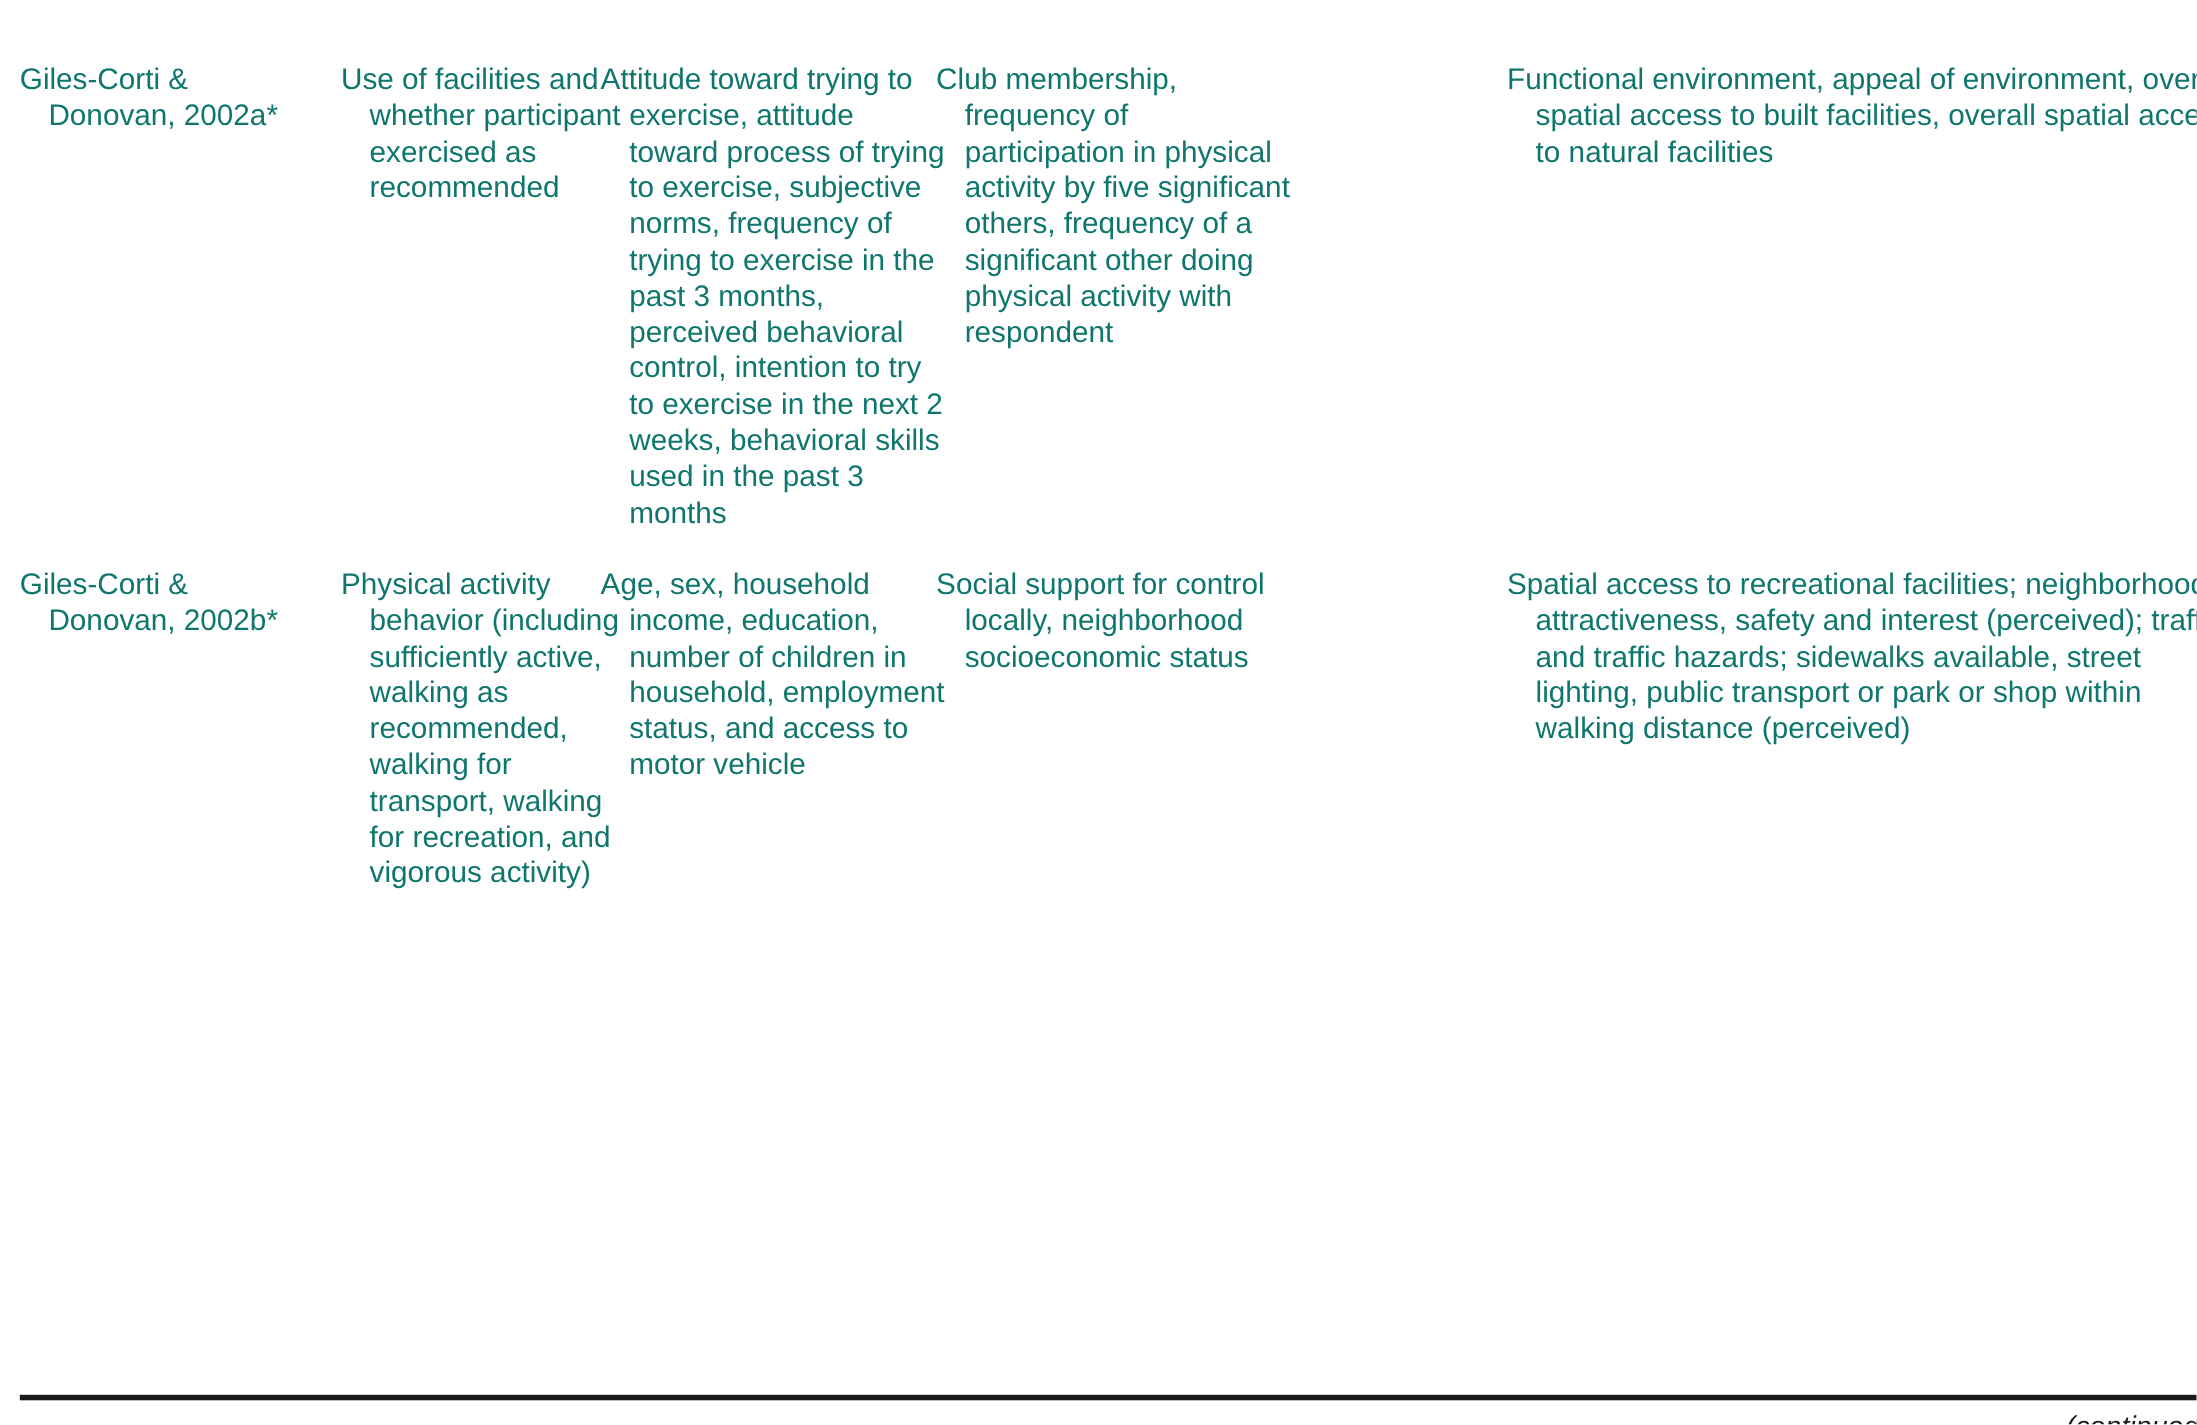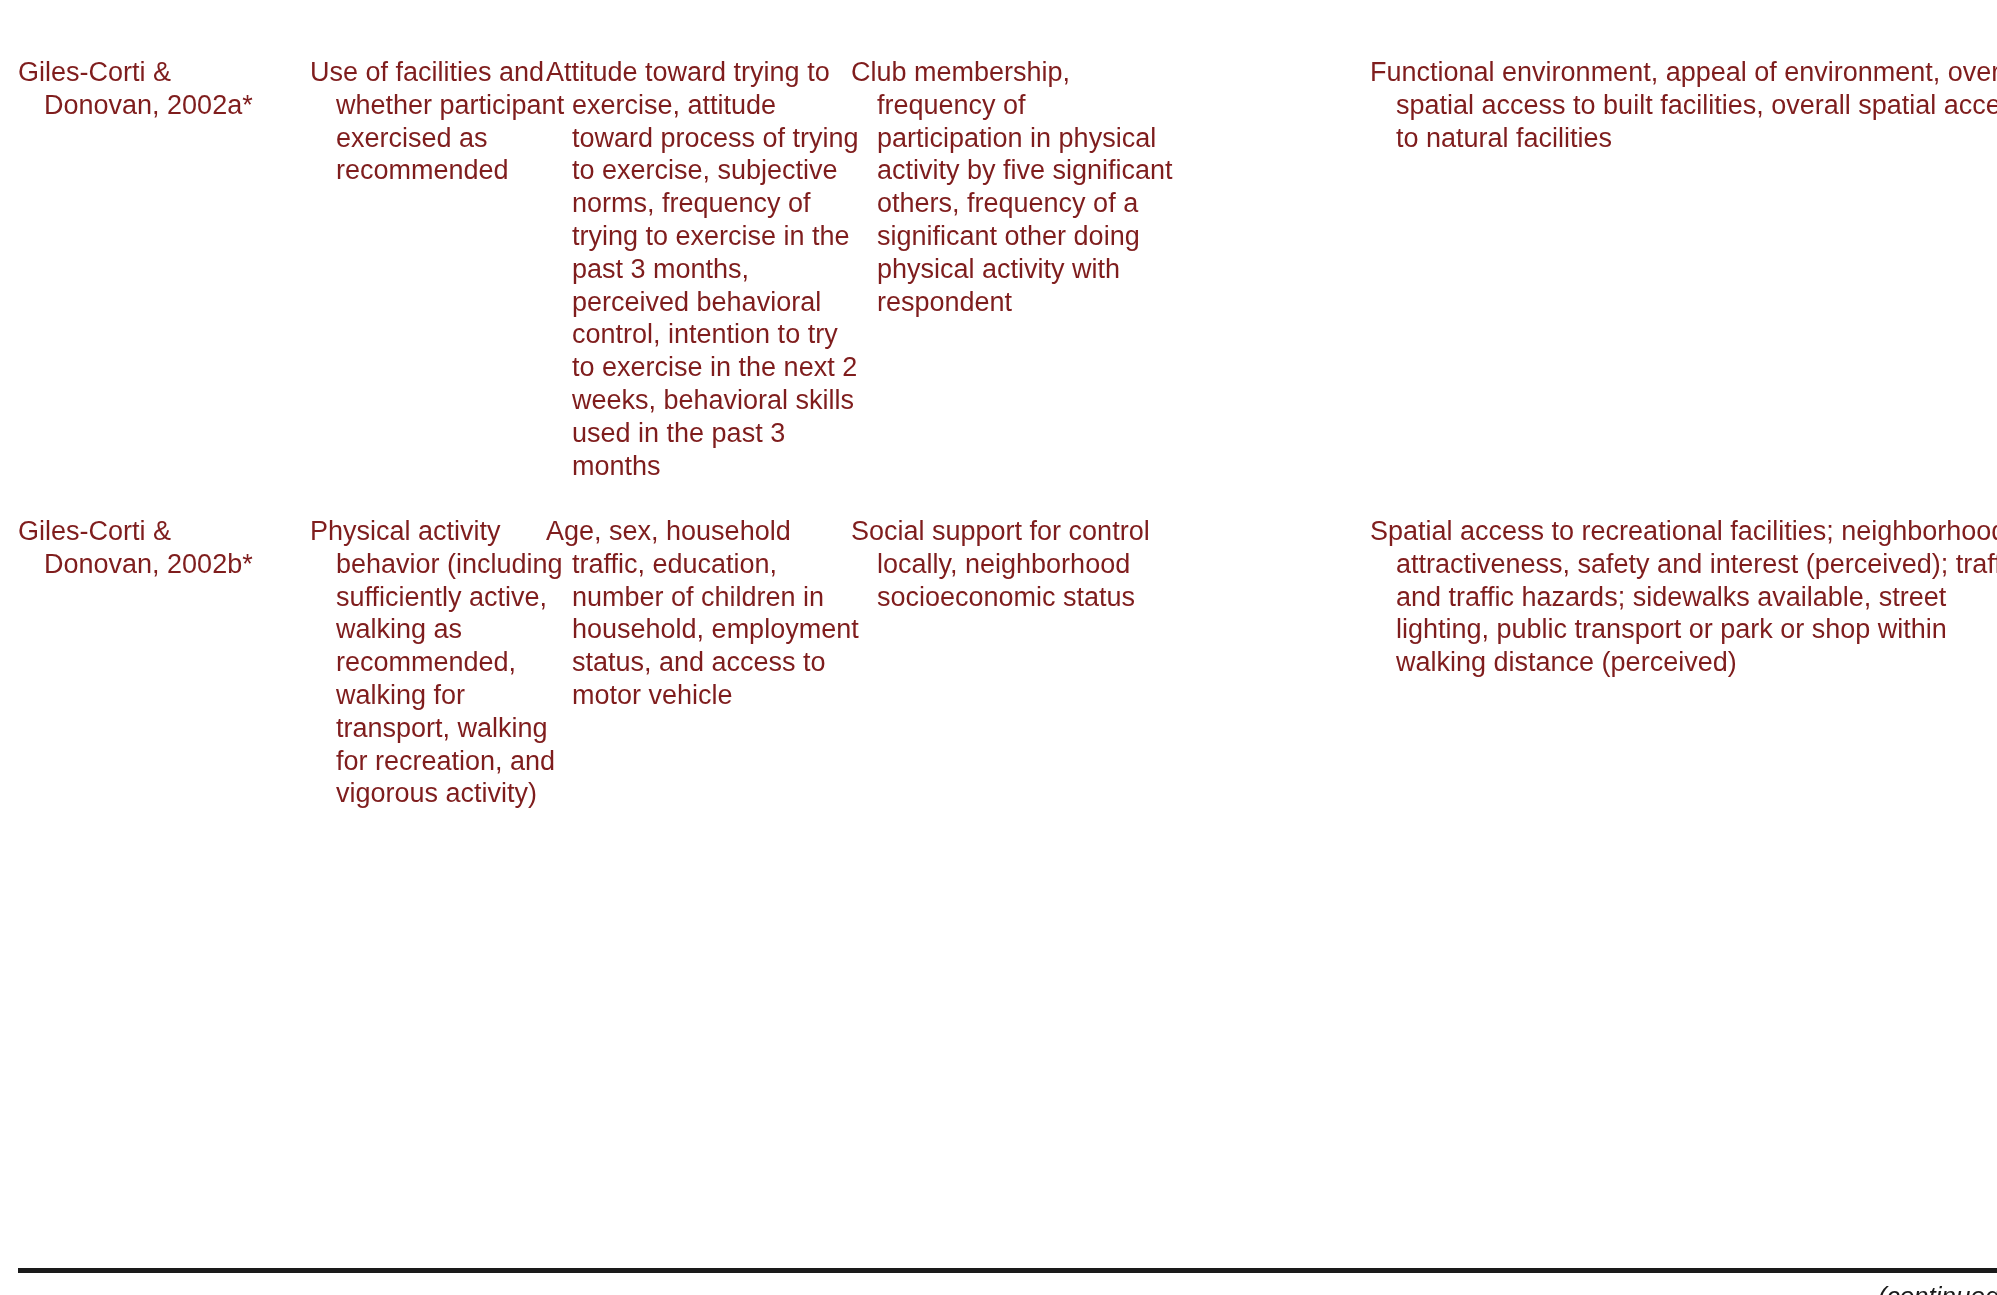--- a/index.html
+++ b/index.html
@@ -35,21 +35,21 @@
     position: absolute;
     left: 0;
     width: 1997px;
   }
 
   .cell {
     position: absolute;
     top: 0;
     font-size: 27px;
     line-height: 32.8px;
-    color: #7f1d1d;
+    color: #0f766e;
     text-align: left;
     
     padding-left: 26px;
     text-indent: -26px;
     white-space: pre-wrap;
     word-break: normal;
     overflow-wrap: normal;
   }
 
   
@@ -90,21 +90,21 @@
       <div class="cell col-outcome">Use of facilities and whether participant exercised as recommended</div>
       <div class="cell col-indiv">Attitude toward trying to exercise, attitude toward process of trying to exercise, subjective norms, frequency of trying to exercise in the past 3 months, perceived behavioral control, intention to try to exercise in the next 2 weeks, behavioral skills used in the past 3 months</div>
       <div class="cell col-social">Club membership, frequency of participation in physical activity by five significant others, frequency of a significant other doing physical activity with respondent</div>
       <div class="cell col-blank"></div>
       <div class="cell col-env">Functional environment, appeal of environment, overall spatial access to built facilities, overall spatial access to natural facilities</div>
     </div>
 
     <div class="row" style="top:515px;">
       <div class="cell col-study">Giles-Corti &amp; Donovan, 2002b*</div>
       <div class="cell col-outcome">Physical activity behavior (including sufficiently active, walking as recommended, walking for transport, walking for recreation, and vigorous activity)</div>
-      <div class="cell col-indiv">Age, sex, household traffic, education, number of children in household, employment status, and access to motor vehicle</div>
+      <div class="cell col-indiv">Age, sex, household income, education, number of children in household, employment status, and access to motor vehicle</div>
       <div class="cell col-social">Social support for control locally, neighborhood socioeconomic status</div>
       <div class="cell col-blank"></div>
       <div class="cell col-env">Spatial access to recreational facilities; neighborhood attractiveness, safety and interest (perceived); traffic and traffic hazards; sidewalks available, street lighting, public transport or park or shop within walking distance (perceived)</div>
     </div>
 
   </div>
 
   <div class="rule" style="top:1268px;"></div>
 
   <div class="continued" style="left:1878px; top:1281px; width:119px; height:14px;">(continued)</div>

